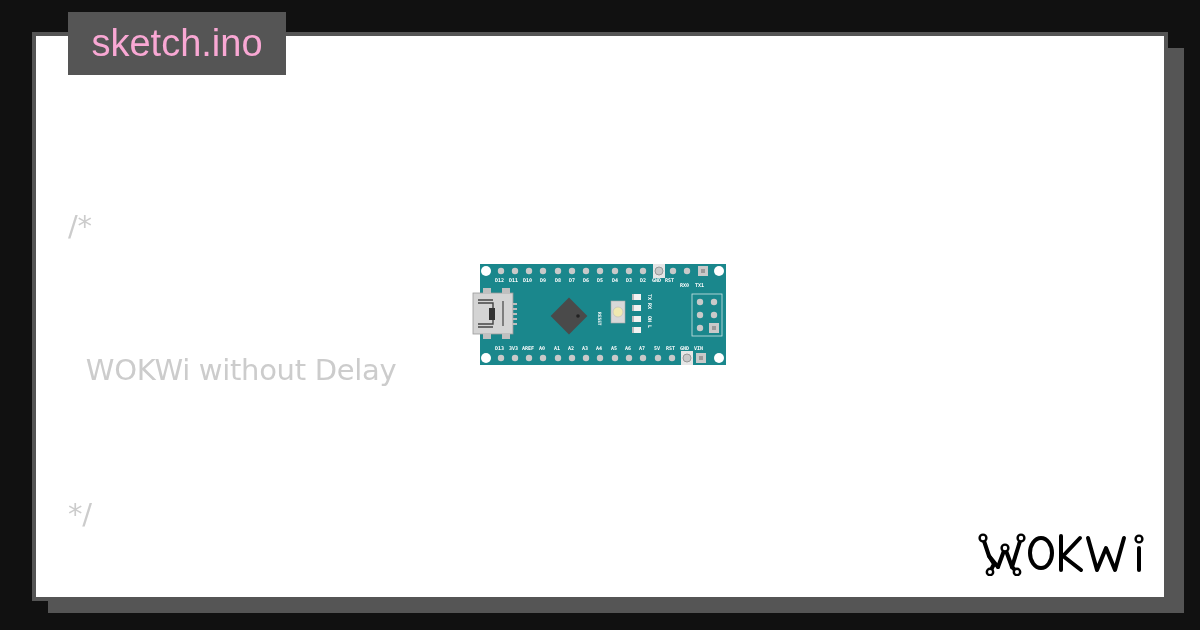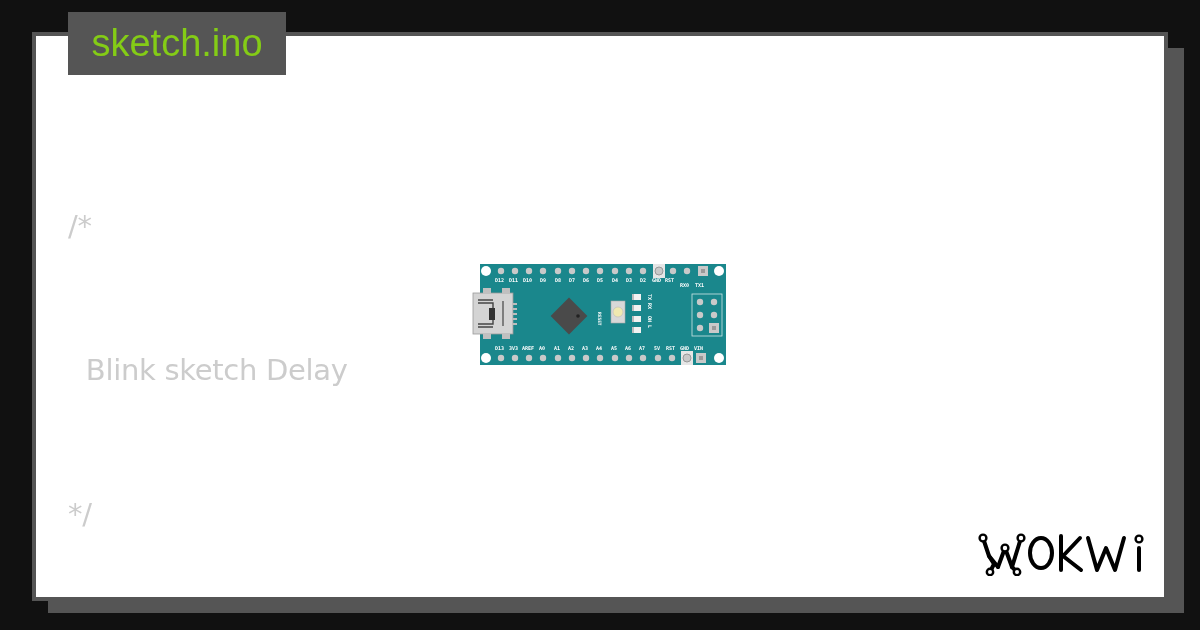--- a/index.html
+++ b/index.html
@@ -16,36 +16,36 @@
   }
   .panel-inner { position:absolute; left:0; top:0; width:1128px; height:561px; overflow:hidden; }
   .code {
     position:absolute; left:32px; top:70px; margin:0;
     font-family:"DejaVu Sans", sans-serif; font-size:29px; line-height:48px; color:#cccccc;
     white-space:pre; letter-spacing:-0.3px;
   }
   .code-line { display:block; height:48px; }
   .tab {
     position:absolute; left:68px; top:12px; width:218px; height:63px; background:#555555;
-    color:#84cc16; font-family:"Liberation Sans", sans-serif; font-size:38px;
+    color:#f9a8d4; font-family:"Liberation Sans", sans-serif; font-size:38px;
     line-height:63px; text-align:center; z-index:5;
   }
   .board { position:absolute; left:472px; top:264px; width:256px; height:102px; z-index:4; }
   .logo { position:absolute; left:976px; top:526px; width:176px; height:50px; z-index:4; }
 </style>
 </head>
 <body>
 
 <div class="shadow"></div>
 
 <div class="panel">
   <div class="panel-inner">
     <div class="code">
       <span class="code-line">/*</span>
-      <span class="code-line">  Blink sketch Delay</span>
+      <span class="code-line">  WOKWi without Delay</span>
       <span class="code-line">*/</span>
       
       
       
       
       
       
       
       
     </div>

